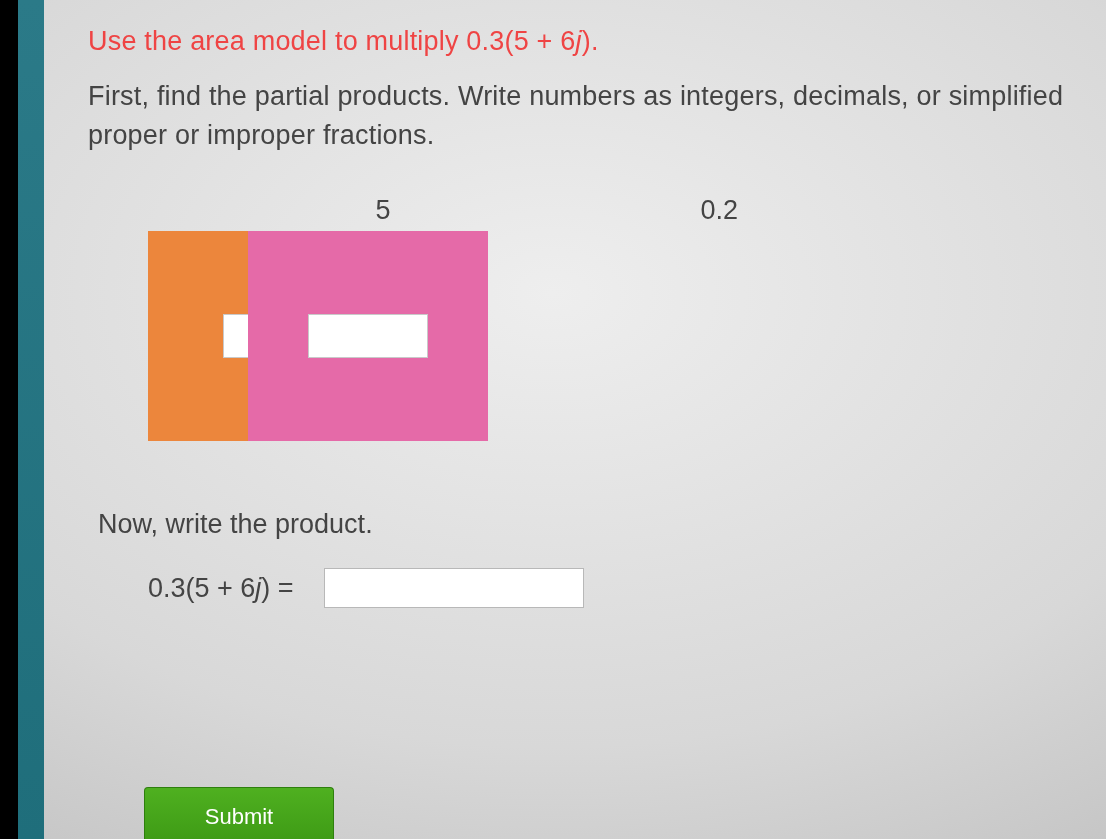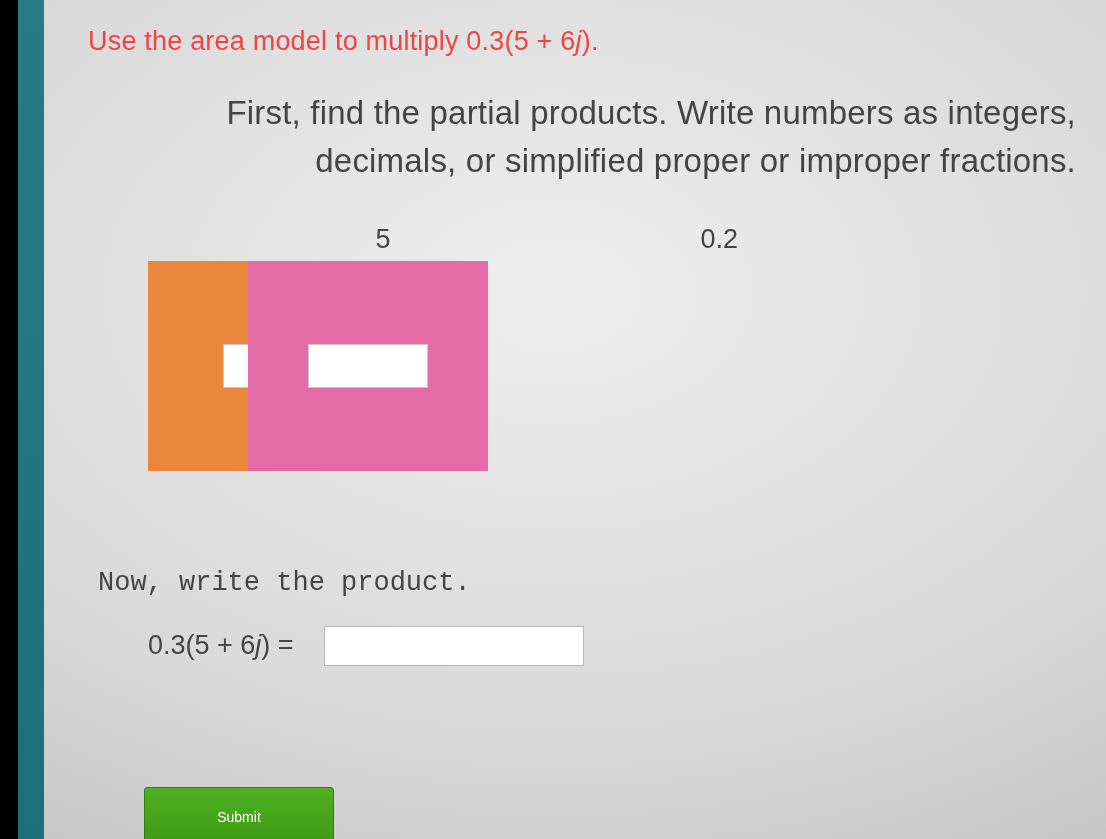--- a/index.html
+++ b/index.html
@@ -22,26 +22,25 @@
     position: absolute; left:44px; top:0; right:0; bottom:0;
     padding: 20px 30px 0 44px;
   }
   .p1 {
     font-size: 27px;
     color:#ef4444;
     margin-top: 6px;
     letter-spacing: 0.2px;
   }
   .p2 {
-    font-size: 33px;
+    font-size: 27px;
     color:#444;
-    margin-top: 32px;
+    margin-top: 20px;
     line-height: 1.45;
     letter-spacing: 0.2px;
-    text-align: right;
   }
   .ij { font-style: italic; }
   .model {
     margin-top: 34px;
     margin-left: 60px;
     display: grid;
     grid-template-columns: 100px 270px 240px;
     grid-template-rows: 42px 210px;
     align-items: center;
   }
@@ -65,23 +64,22 @@
   .mini-input {
     width: 120px; height: 44px;
     background:#fff;
     border:1px solid #c9c9c9;
     font-size:20px;
     text-align:center;
   }
   .prompt2 {
     font-size: 27px;
     color:#444;
-    margin-top: 97px;
+    margin-top: 68px;
     margin-left: 10px;
-    font-family: Liberation Mono, monospace;
   }
   .eqrow {
     margin-top: 28px;
     margin-left: 60px;
     display:flex; align-items:center; gap:30px;
     font-size:27px;
     color:#444;
   }
   .big-input {
     width: 260px; height: 40px;
@@ -93,21 +91,21 @@
   .submit-btn {
     position:absolute;
     left: 144px;
     bottom: 0;
     width: 190px; height: 52px;
     background: linear-gradient(180deg, #4fb020 0%, #3f9c16 100%);
     border: 1px solid #2e7f0e;
     border-bottom: none;
     border-radius: 4px 4px 0 0;
     color:#fff;
-    font-size: 14px;
+    font-size: 22px;
     font-family: Verdana, Geneva, sans-serif;
     display:flex; align-items:center; justify-content:center;
     cursor:pointer;
     padding-top:6px;
   }
   .empty-cell{}
 </style>
 </head>
 <body>
 

